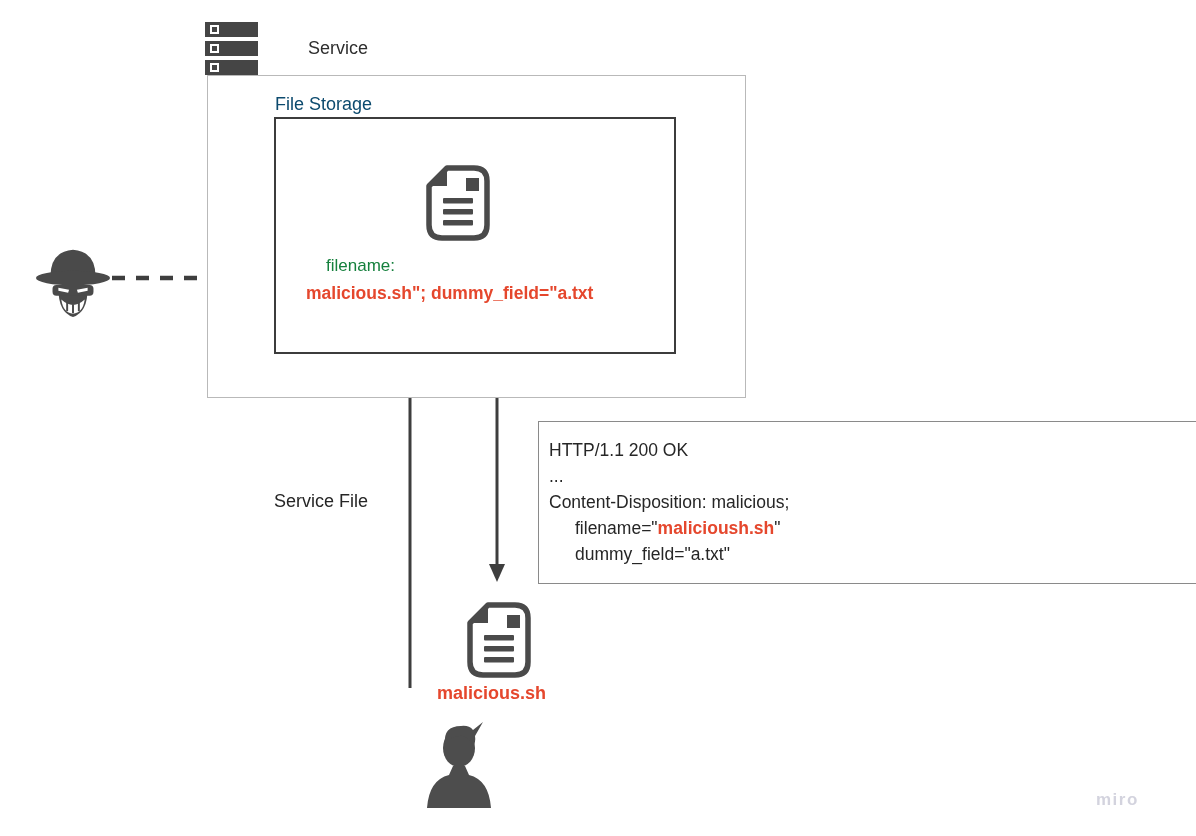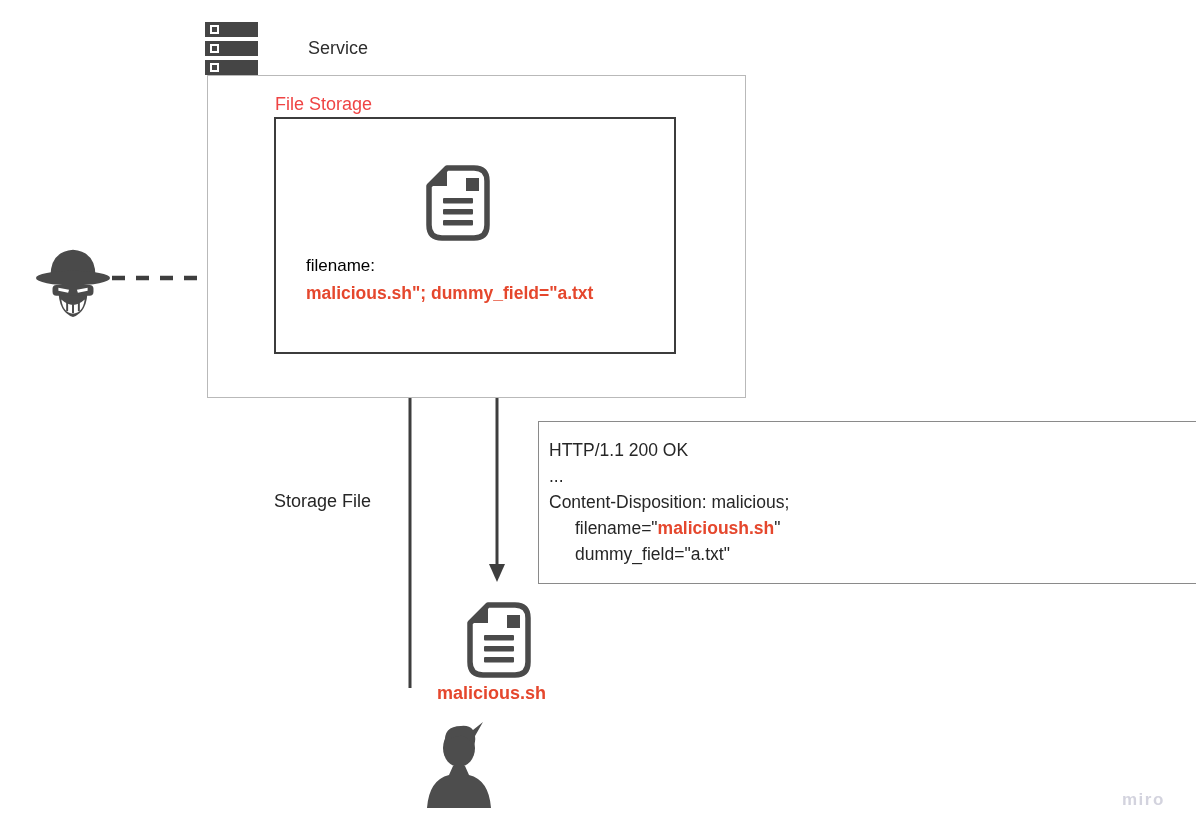--- a/index.html
+++ b/index.html
@@ -24,37 +24,37 @@
     position: absolute;
     left: 207px; top: 75px;
     width: 539px; height: 323px;
     border: 1.5px solid #b9b9b9;
     background: #ffffff;
   }
   .fs-label {
     position: absolute;
     left: 67px; top: 18px;
     font-size: 18px;
-    color: #ef4444;
+    color: #0c4a6e;
   }
   .inner-box {
     position: absolute;
     left: 66px; top: 41px;
     width: 402px; height: 237px;
     border: 2px solid #3c3c3c;
     background: #ffffff;
   }
   .doc-icon-main { position: absolute; left: 150px; top: 45px; }
   .filename-block {
     position: absolute;
     left: 30px; top: 136px;
     font-size: 17px;
     line-height: 21px;
   }
-  .filename-label { color: #000000; }
+  .filename-label { color: #15803d; margin-left: 20px; }
   .filename-value {
     margin-top: 7px;
     font-weight: bold;
     font-size: 17.5px;
     color: #e5472d;
     white-space: nowrap;
   }
   .download-label {
     position: absolute;
     left: 274px; top: 491px;
@@ -79,21 +79,21 @@
     position: absolute;
     left: 437px; top: 683px;
     width: 126px;
     font-size: 18px;
     font-weight: bold;
     color: #e5472d;
     white-space: nowrap;
   }
   .watermark {
     position: absolute;
-    left: 1122px; top: 790px;
+    left: 1096px; top: 790px;
     font-size: 17px;
     font-weight: 600;
     letter-spacing: 1.5px;
     color: #d3d3de;
   }
 </style>
 </head>
 <body>
 
 <div class="canvas">
@@ -155,21 +155,21 @@
       <rect x="19" y="44" width="42" height="11" rx="4" fill="#4a4a4a"></rect>
       <polygon points="25,47 36,49 35,52 25,50" fill="#ffffff"></polygon>
       <polygon points="55,47 44,49 45,52 55,50" fill="#ffffff"></polygon>
       <path d="M28 59 Q40 70 52 59 Q50 73 40 73.5 Q30 73 28 59 Z" fill="#ffffff"></path>
       <line x1="34" y1="62" x2="34" y2="71" stroke="#4a4a4a" stroke-width="2"></line>
       <line x1="40" y1="64" x2="40" y2="73" stroke="#4a4a4a" stroke-width="2"></line>
       <line x1="46" y1="62" x2="46" y2="71" stroke="#4a4a4a" stroke-width="2"></line>
     </svg>
   </div>
 
-  <span class="download-label">Storage File</span>
+  <span class="download-label">Service File</span>
 
   <div class="http-box">
     <div class="http-line">HTTP/1.1 200 OK</div>
     <div class="http-line">...</div>
     <div class="http-line">Content-Disposition: malicious;</div>
     <div class="http-line indent"><span>filename="</span><span class="hl-red">malicioush.sh</span><span>"</span></div>
     <div class="http-line indent">dummy_field="a.txt"</div>
   </div>
 
   <div class="abs" style="left:467px; top:601px; width:64px; height:78px;">

